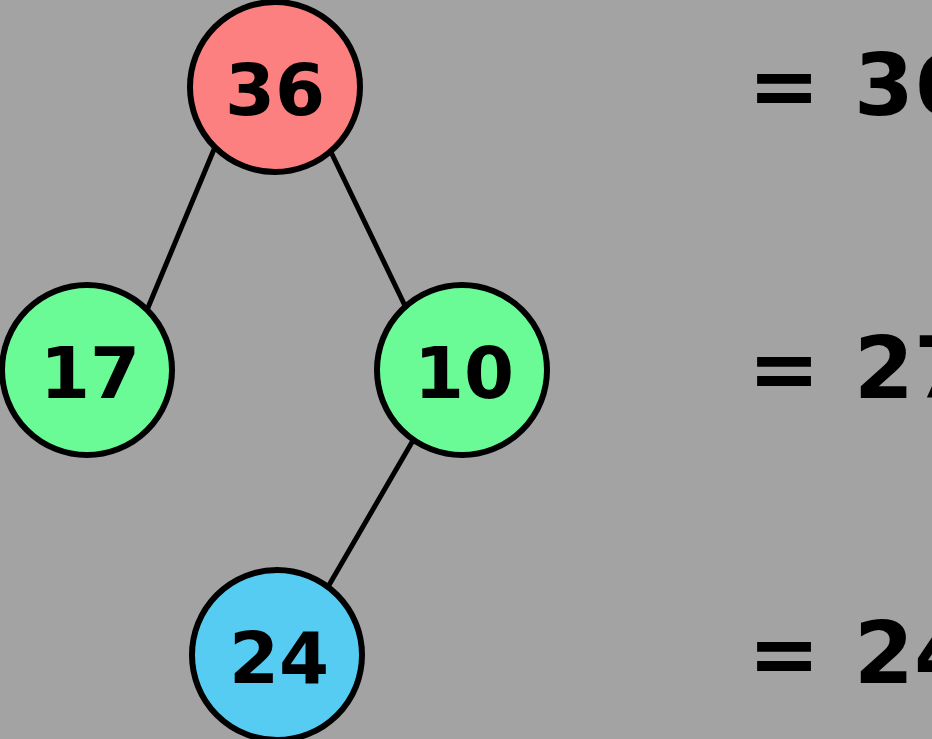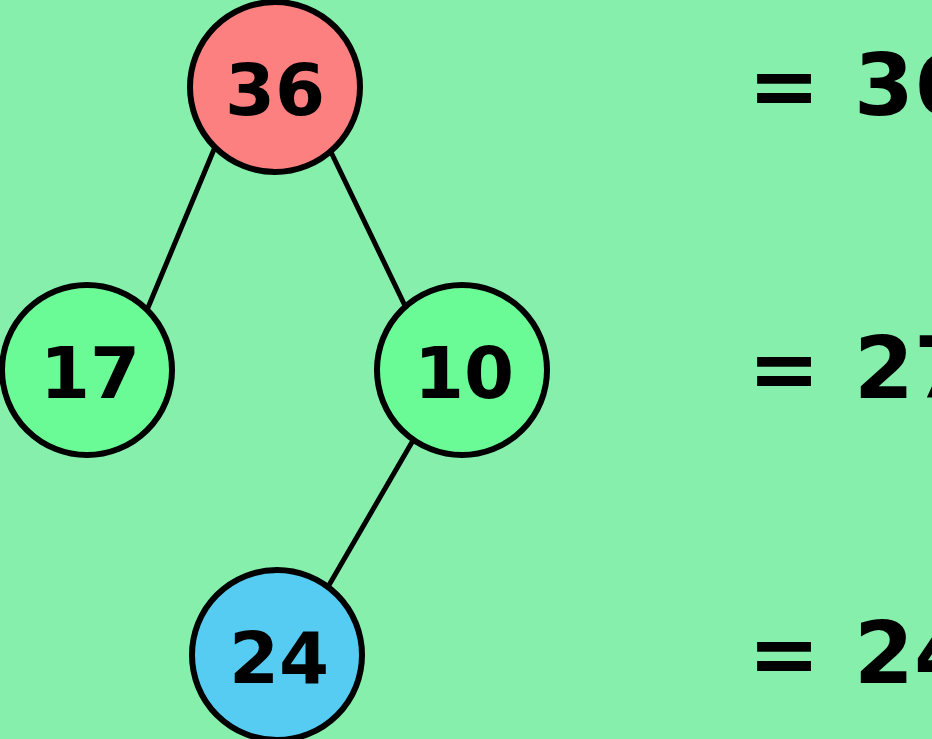--- a/index.html
+++ b/index.html
@@ -4,21 +4,21 @@
 <style>
   html, body {
     margin: 0;
     padding: 0;
     background: #4d6872;
   }
   #stage {
     position: relative;
     width: 932px;
     height: 739px;
-    background: #86efac;
+    background: #a3a3a3;
     overflow: hidden;
     font-family: "DejaVu Sans", sans-serif;
   }
   #graph-svg {
     position: absolute;
     left: 0;
     top: 0;
     width: 932px;
     height: 739px;
     display: block;

